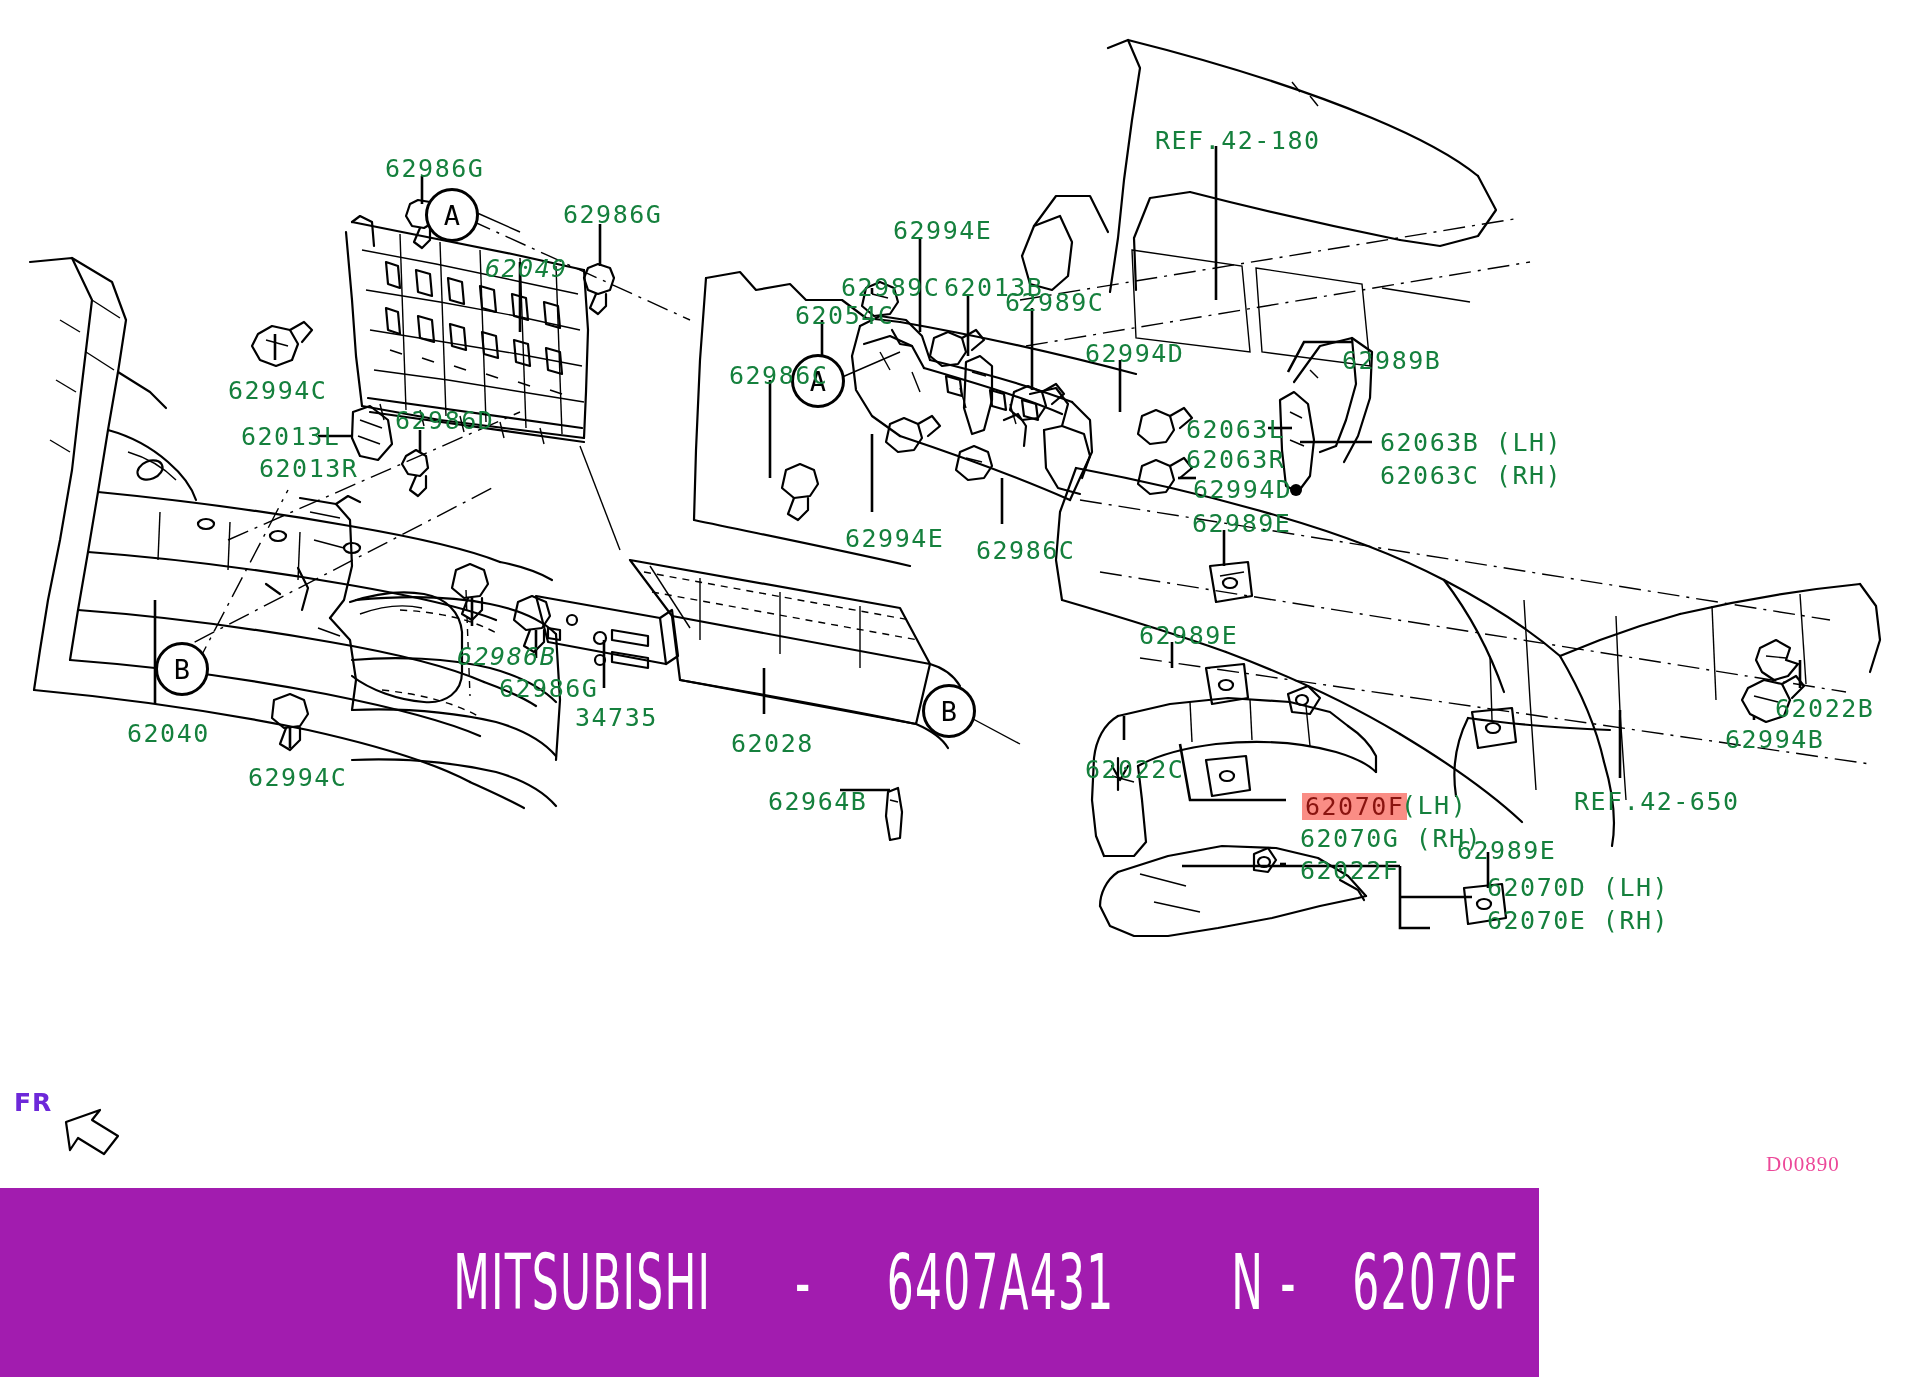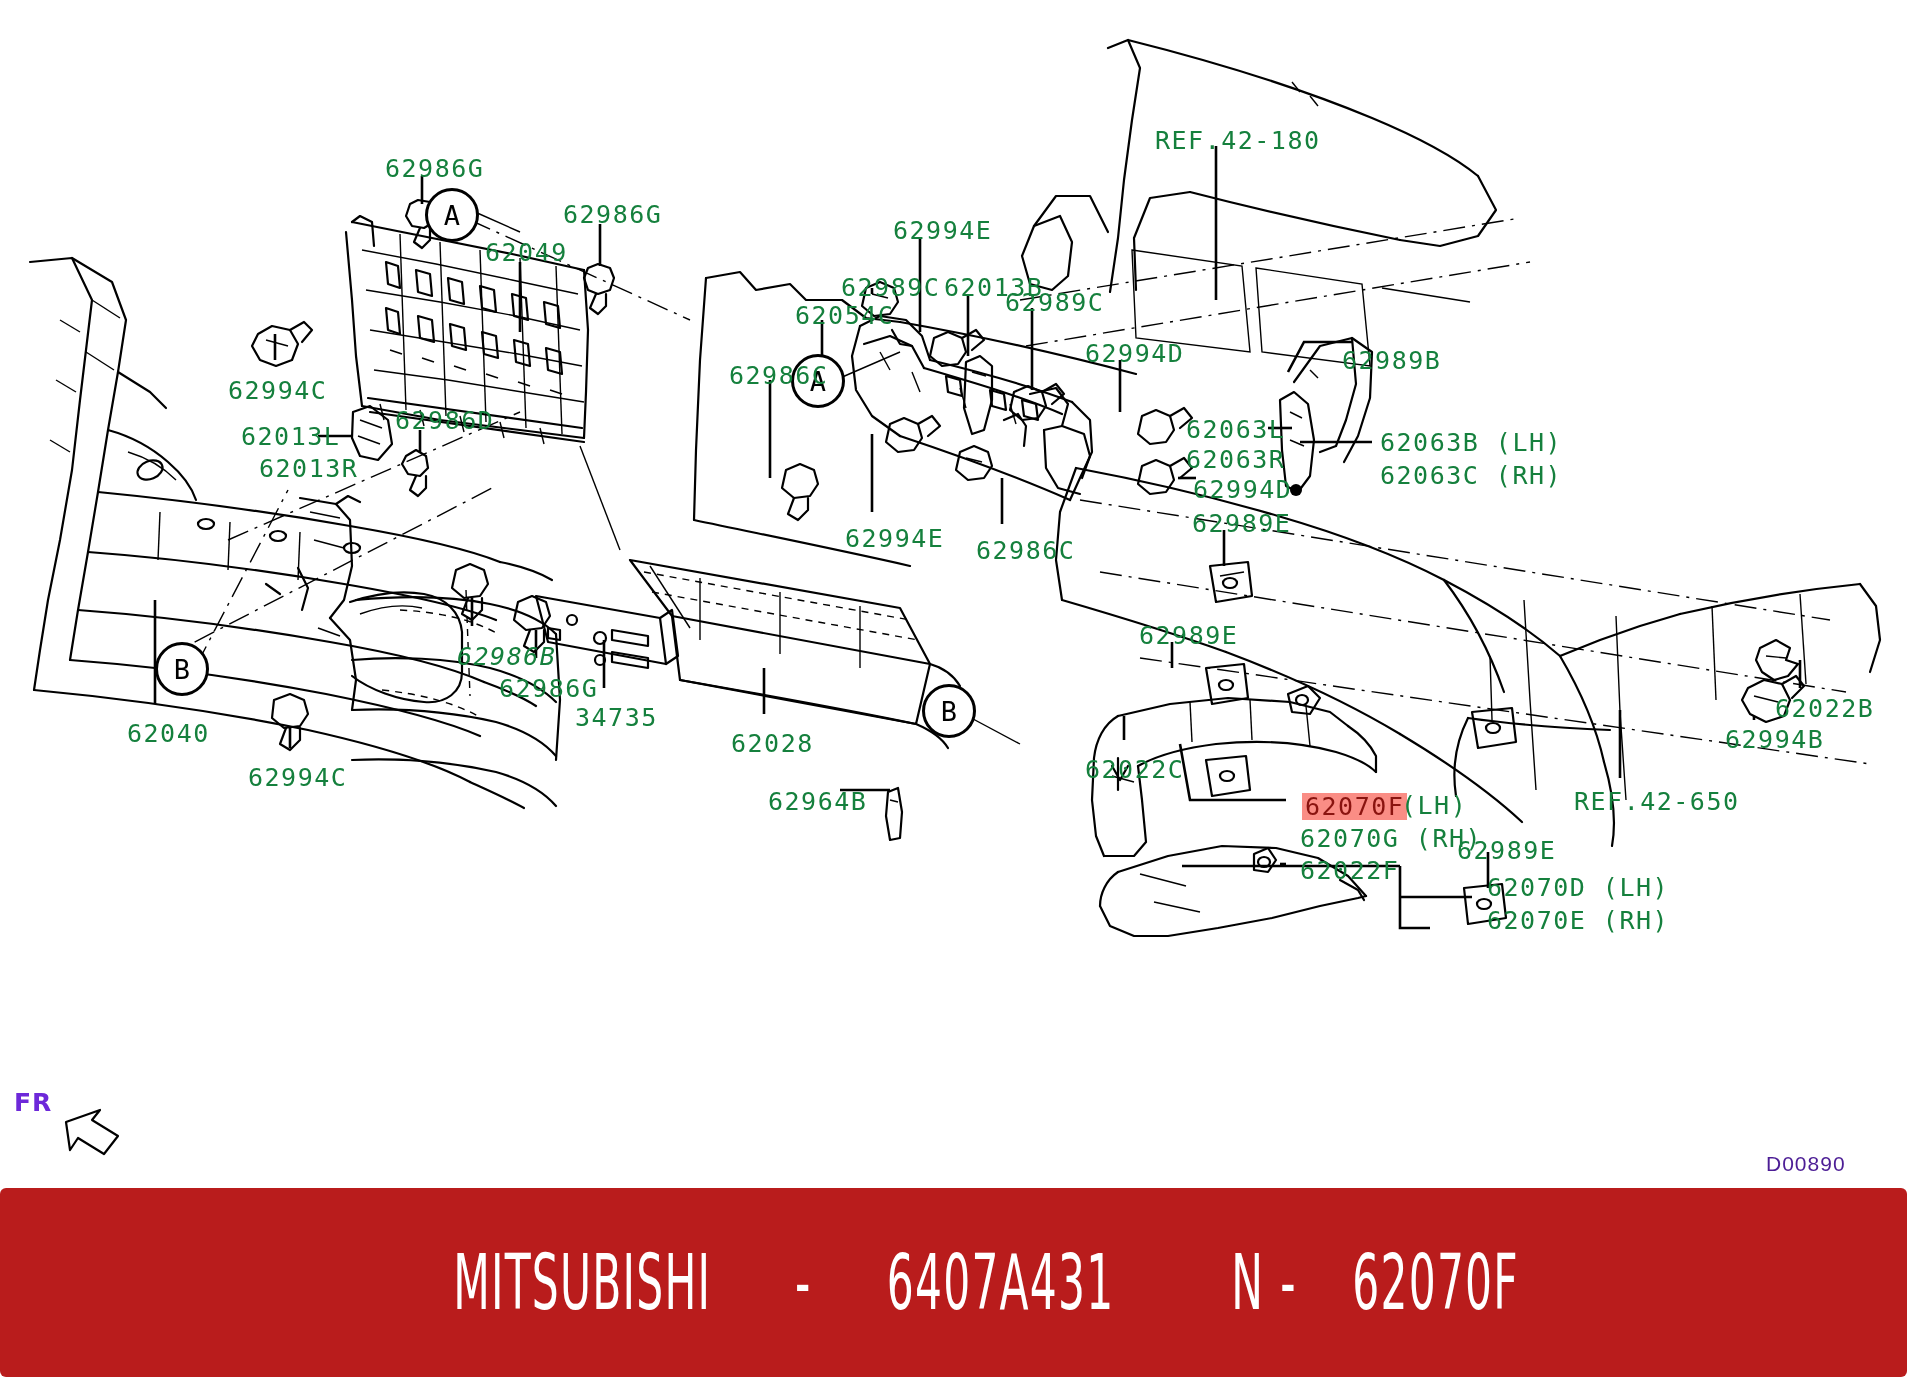--- a/index.html
+++ b/index.html
@@ -5,23 +5,23 @@
 <style>
   html,body{margin:0;padding:0;background:#fff;}
   body{width:1907px;height:1377px;font-family:"DejaVu Sans Mono","Liberation Mono",monospace;}
   #page{position:relative;width:1907px;height:1377px;background:#ffffff;overflow:hidden;}
   #canvas{position:absolute;left:0;top:0;width:1907px;height:1377px;}
   .lbl{position:absolute;font-family:"DejaVu Sans Mono","Liberation Mono",monospace;
        font-size:25px;letter-spacing:1.5px;color:#15803d;white-space:pre;line-height:1;}
   .lbl.hl{background:#fa8d85;color:#8a1410;padding:1px 3px;}
   .fr-label{position:absolute;font-family:"DejaVu Sans","Liberation Sans",sans-serif;
        font-weight:bold;font-size:25px;letter-spacing:1px;color:#6d28d9;}
-  .code{position:absolute;font-family:Liberation Sans, sans-serif;
-       font-size:21px;letter-spacing:1px;color:#4c1d95;}
-  #banner{position:absolute;left:0;top:1188px;width:1907px;height:189px;background:#b91c1c;border-radius:6px;}
+  .code{position:absolute;font-family:Liberation Serif, serif;
+       font-size:21px;letter-spacing:1px;color:#ec4899;}
+  #banner{position:absolute;left:0;top:1188px;width:1539px;height:189px;background:#a21caf;}
   #banner .btext{position:absolute;left:0;top:0;width:1907px;height:189px;
        display:flex;align-items:center;justify-content:center;gap:0px;}
   .bw{font-family:"DejaVu Sans Condensed","DejaVu Sans","Liberation Sans",sans-serif;
        color:#ffffff;font-size:76px;font-weight:normal;
        transform:scaleX(0.62);transform-origin:center;white-space:pre;letter-spacing:2px;}
   .circ{position:absolute;width:48px;height:48px;border:3px solid #000;border-radius:50%;
        display:flex;align-items:center;justify-content:center;
        font-family:"DejaVu Sans Mono","Liberation Mono",monospace;font-size:27px;color:#000;background:#fff;}
 </style>
 </head>
@@ -393,21 +393,21 @@
     </g>
   </svg>
 
   <div class="circ" style="left:425px;top:188px;">A</div>
   <div class="circ" style="left:155px;top:642px;">B</div>
   <div class="circ" style="left:791px;top:354px;">A</div>
   <div class="circ" style="left:922px;top:684px;">B</div>
 
   <div class="lbl" style="left:385px;top:156px;">62986G</div>
   <div class="lbl" style="left:563px;top:202px;">62986G</div>
-  <div class="lbl" style="left:485px;top:240px;">62049</div>
+  <div class="lbl" style="left:485px;top:256px;font-style:italic;">62049</div>
   <div class="lbl" style="left:228px;top:378px;">62994C</div>
   <div class="lbl" style="left:395px;top:408px;">62986D</div>
   <div class="lbl" style="left:241px;top:424px;">62013L</div>
   <div class="lbl" style="left:259px;top:456px;">62013R</div>
   <div class="lbl" style="left:457px;top:644px;font-style:italic;">62986B</div>
   <div class="lbl" style="left:499px;top:676px;">62986G</div>
   <div class="lbl" style="left:575px;top:705px;">34735</div>
   <div class="lbl" style="left:127px;top:721px;">62040</div>
   <div class="lbl" style="left:731px;top:731px;">62028</div>
   <div class="lbl" style="left:248px;top:765px;">62994C</div>

